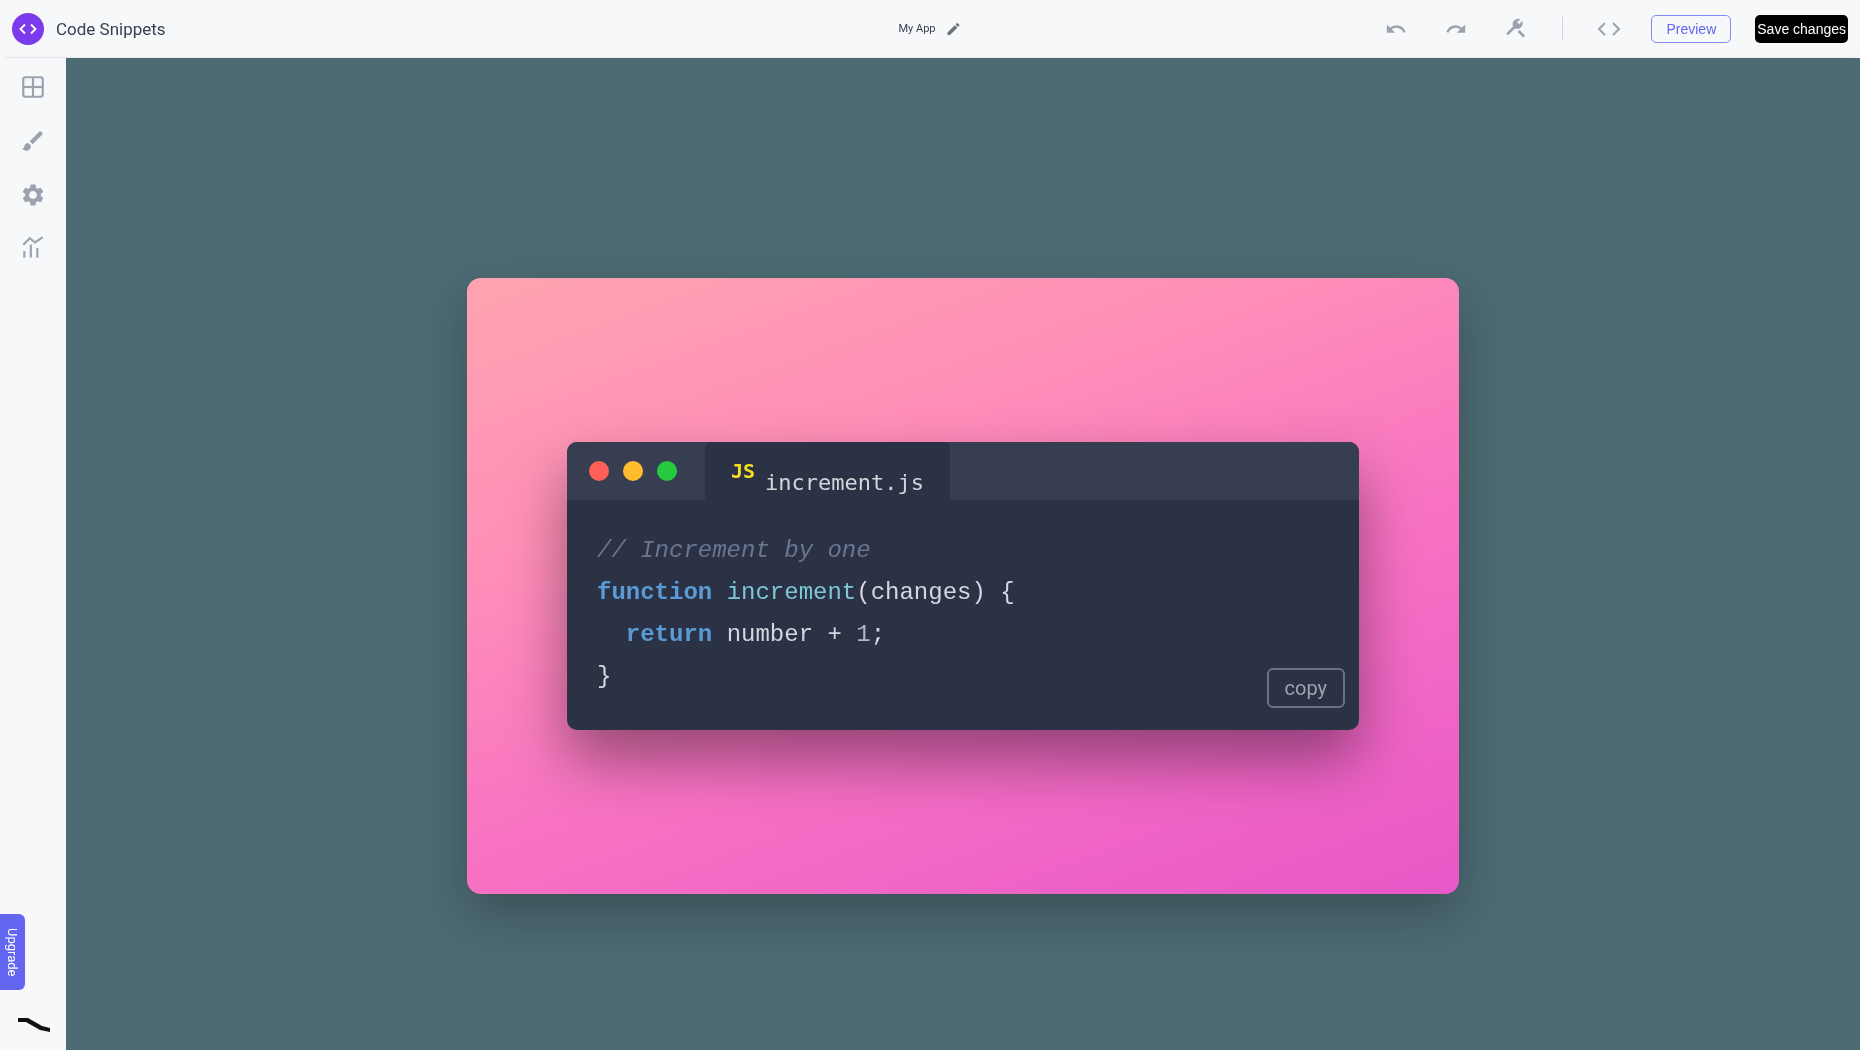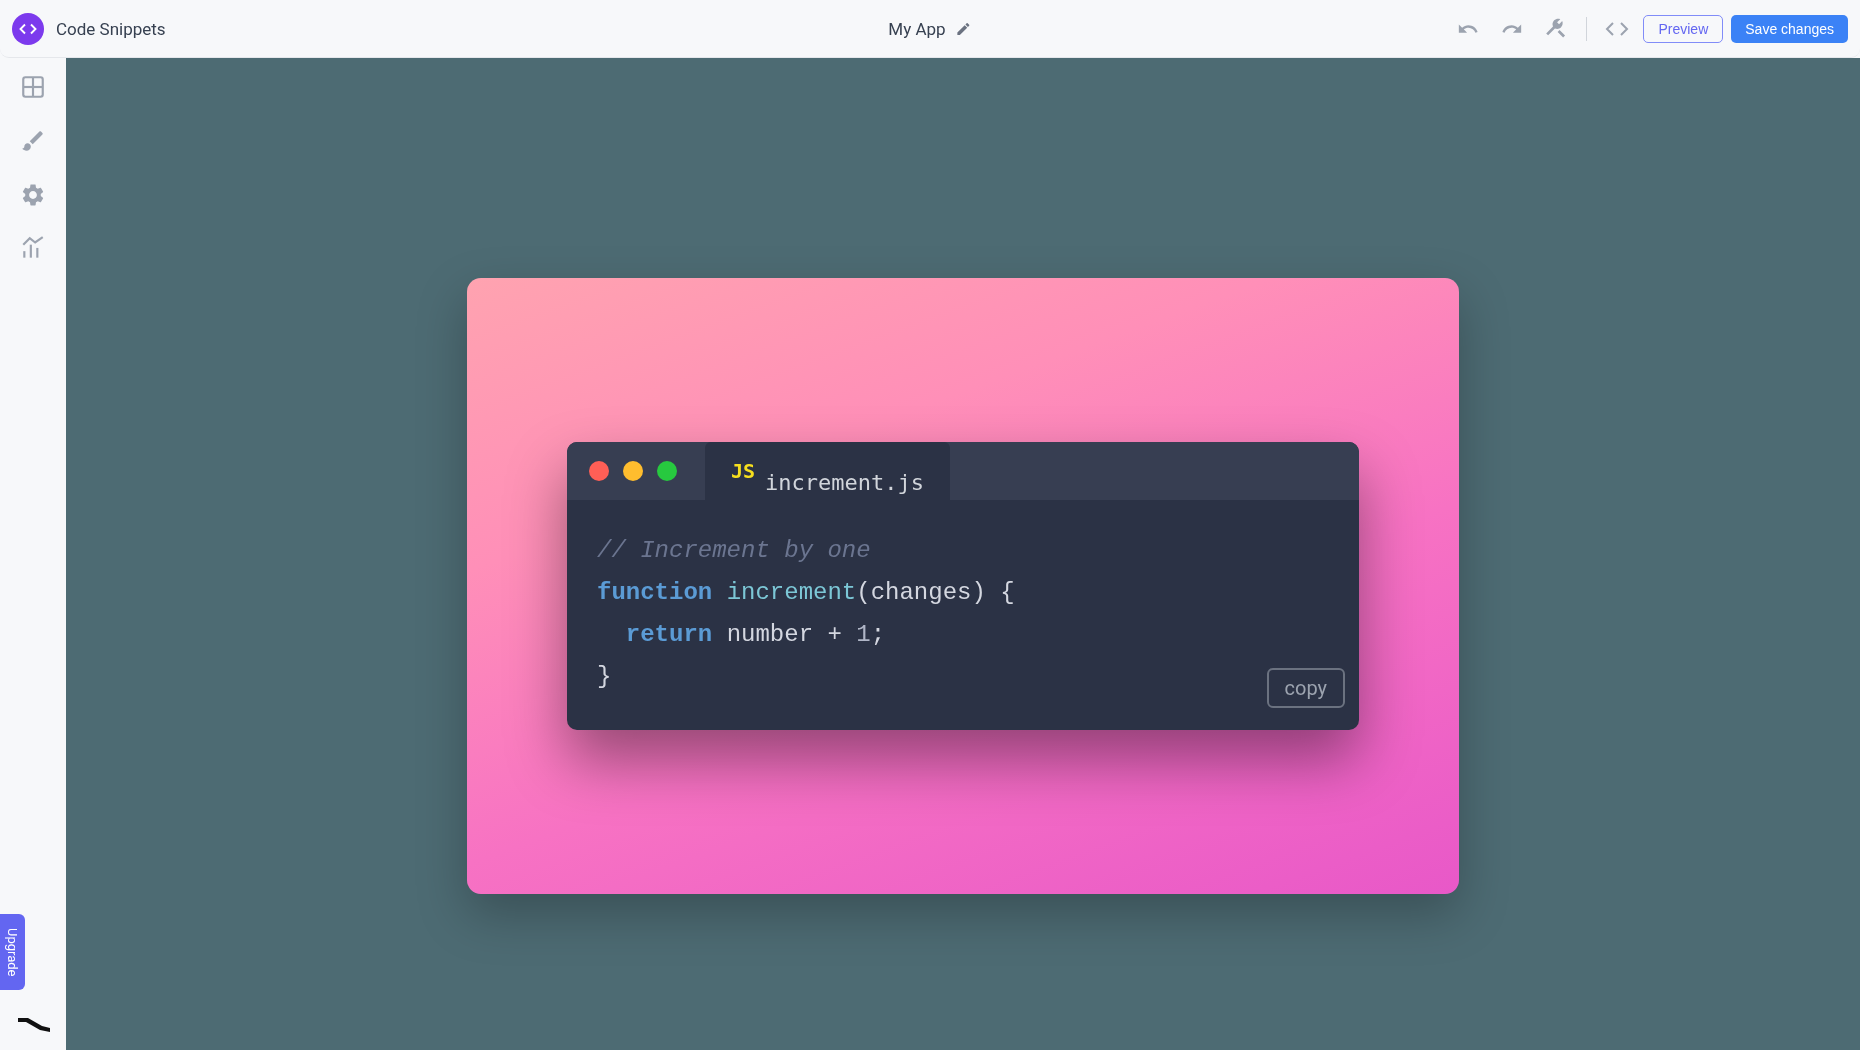--- a/index.html
+++ b/index.html
@@ -56,37 +56,37 @@
 .header-center {
   position: absolute;
   left: 50%;
   transform: translateX(-50%);
   display: flex;
   align-items: center;
   gap: 10px;
 }
 
 .app-name {
-  font-size: 17px;
+  font-size: 11px;
   color: #374151;
   font-weight: 400;
 }
 
 .edit-icon {
   width: 16px;
   height: 16px;
   color: #6b7280;
   cursor: pointer;
 }
 
 .header-right {
   margin-left: auto;
   display: flex;
   align-items: center;
-  gap: 8px;
+  gap: 24px;
 }
 
 .icon-btn {
   width: 36px;
   height: 36px;
   display: flex;
   align-items: center;
   justify-content: center;
   cursor: pointer;
   color: #9ca3af;
@@ -104,22 +104,22 @@
   padding: 5px 14px;
   border: 1px solid #818cf8;
   color: #6366f1;
   background: transparent;
   border-radius: 5px;
   font-size: 14px;
   cursor: pointer;
 }
 
 .btn-primary {
-  padding: 6px 14px;
-  background: #3b82f6;
+  padding: 6px 2px;
+  background: #000000;
   color: white;
   border: none;
   border-radius: 5px;
   font-size: 14px;
   cursor: pointer;
 }
 
 
 .body-wrap {
   display: flex;

